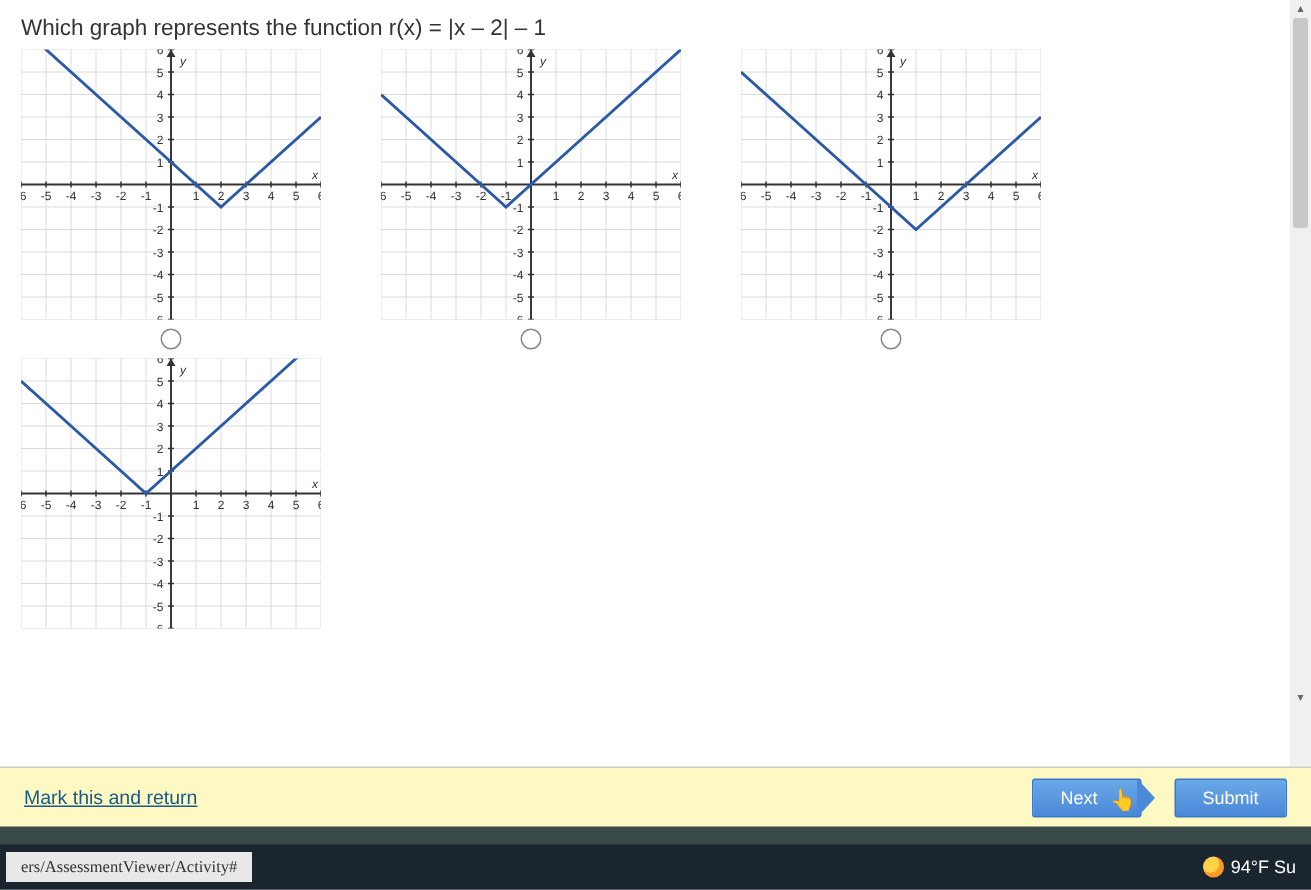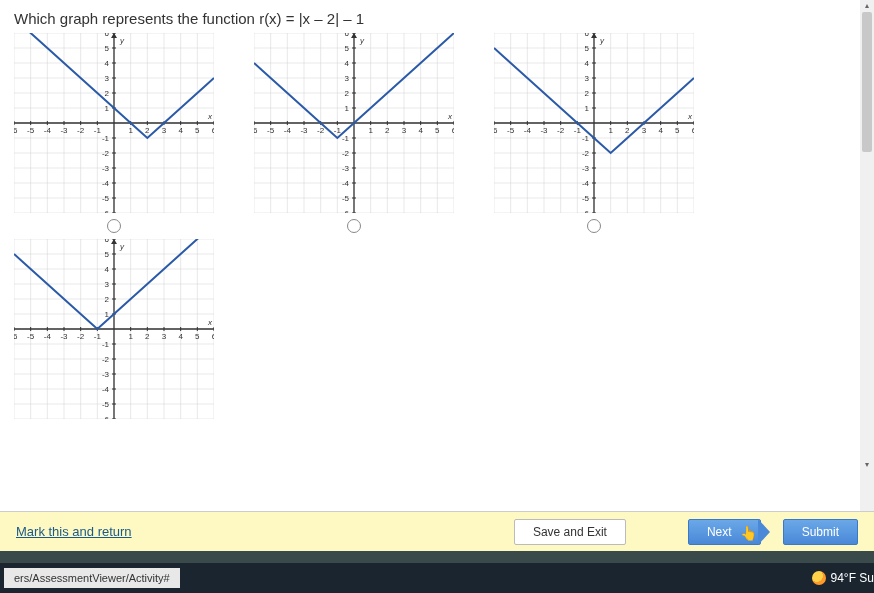--- a/index.html
+++ b/index.html
@@ -153,25 +153,27 @@
   background: #1a2530;
   display: flex;
   align-items: center;
 }
 .tab-url {
   background: #e8e8e8;
   color: #333;
   font-size: 11px;
   padding: 4px 10px;
   margin-left: 4px;
+  font-family: Liberation Serif, serif;
 }
 .weather {
   margin-left: auto;
   color: #fff;
   font-size: 12px;
+  padding-right: 10px;
   display: flex;
   align-items: center;
   gap: 5px;
 }
 .weather-icon {
   width: 14px; height: 14px;
   background: radial-gradient(circle at 35% 35%, #ffd24a 45%, #ff9a2a 46%);
   border-radius: 50%;
 }
 </style>
@@ -536,21 +538,20 @@
 </div>
 
 <div class="scrollbar">
   <div class="scroll-arrow up">▴</div>
   <div class="scroll-thumb"></div>
   <div class="scroll-arrow down">▾</div>
 </div>
 
 <div class="footer-bar">
   <a class="mark-link">Mark this and return</a>
-  <div class="btn btn-save">Save and Exit</div>
   <div class="btn btn-next">
     <span>Next</span>
     <span class="cursor-hand" style="right:2px;top:5px;">👆</span>
   </div>
   <div class="btn btn-submit">Submit</div>
 </div>
 
 <div class="taskbar">
   <div class="tab-url">ers/AssessmentViewer/Activity#</div>
   <div class="weather">

